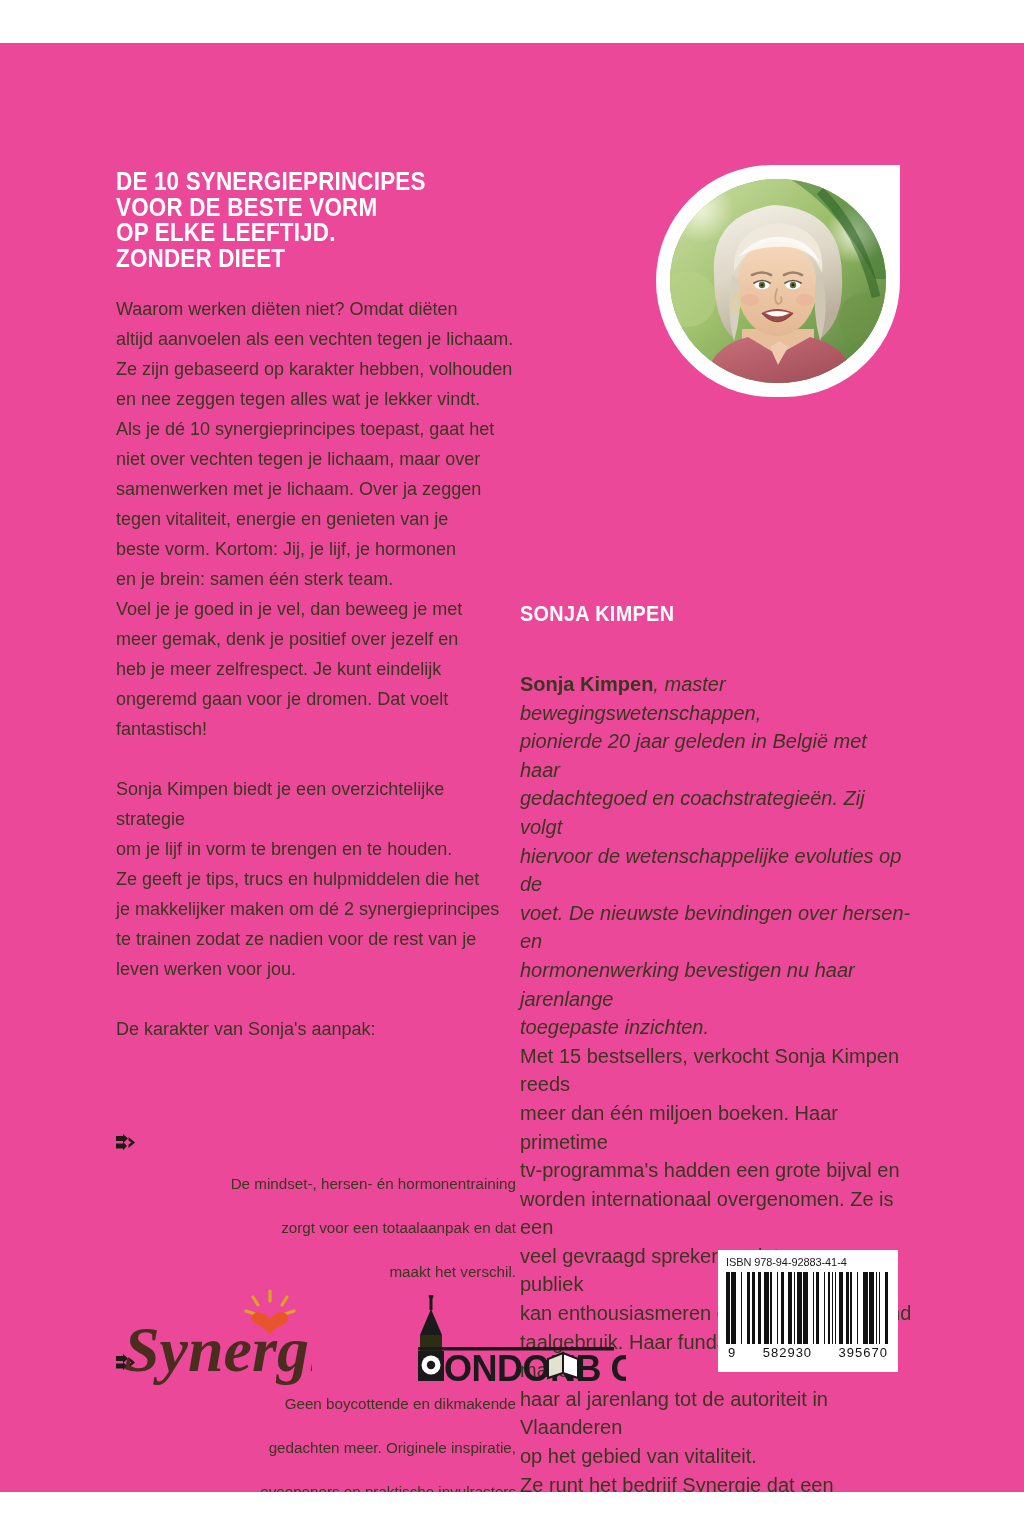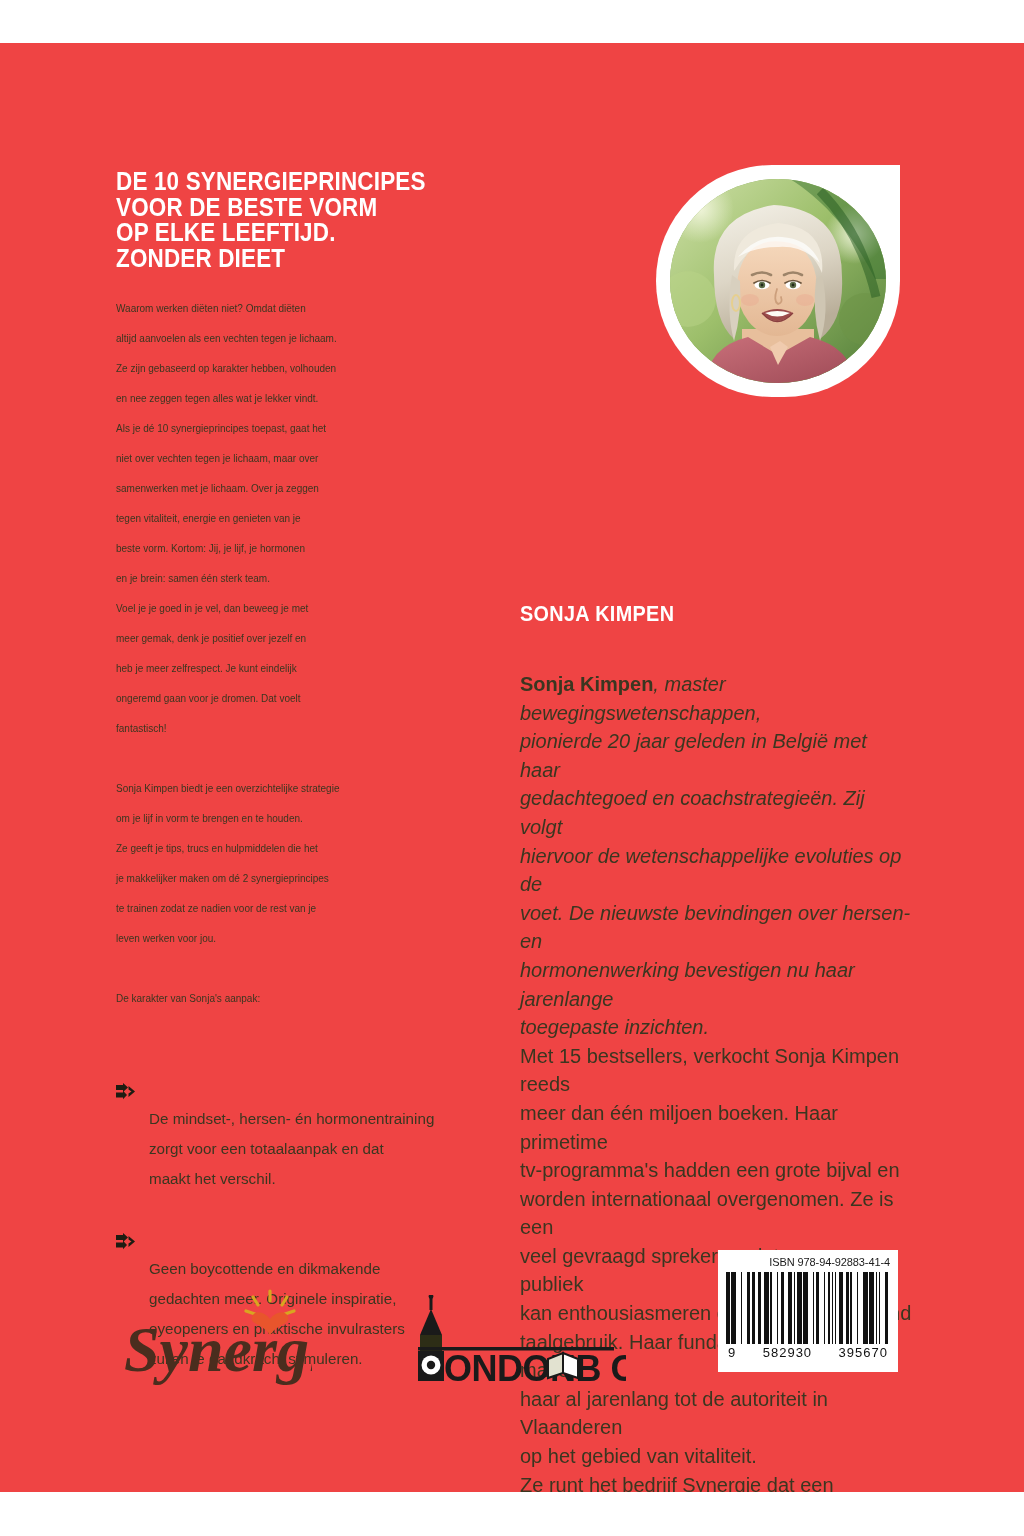--- a/index.html
+++ b/index.html
@@ -14,21 +14,21 @@
     font-family: "Liberation Sans", sans-serif;
     overflow: hidden;
   }
 
   #cover {
     position: absolute;
     left: 0;
     top: 43px;
     width: 1024px;
     height: 1449px;
-    background: #ef4444;
+    background: #ec4899;
     overflow: hidden;
   }
 
   
   .headline {
     position: absolute;
     left: 116px;
     top: 126px;
     width: 430px;
     color: #ffffff;
@@ -44,39 +44,40 @@
 
   
   .left-col {
     position: absolute;
     left: 116px;
     top: 251px;
     width: 400px;
   }
   .body-text {
     color: #3b3620;
-    font-size: 10px;
+    font-size: 18px;
     line-height: 30px;
     white-space: pre-line;
     margin: 0;
   }
   .para-gap { height: 30px; }
 
   .bullet-list {
     margin: 0;
     padding: 0;
     list-style: none;
   }
   .bullet-item {
     position: relative;
     padding-left: 33px;
     color: #3b3620;
     font-size: 15.2px;
-    line-height: 30px;
+    line-height: 44px;
     white-space: pre-line;
+    text-align: right;
   }
   .bullet-icon {
     position: absolute;
     left: 0;
     top: 6px;
     width: 22px;
     height: 17px;
     display: block;
   }
 
@@ -157,21 +158,21 @@
     width: 180px;
     height: 122px;
     background: #ffffff;
     padding: 6px 8px 4px 8px;
     box-sizing: border-box;
   }
   .isbn-text {
     color: #1a1a1a;
     font-size: 11px;
     line-height: 13px;
-    text-align: right;
+    text-align: left;
     letter-spacing: -0.1px;
     font-family: "Liberation Sans", sans-serif;
   }
   .barcode-bars {
     margin-top: 3px;
     height: 72px;
     display: flex;
     align-items: stretch;
     justify-content: center;
     gap: 0;

